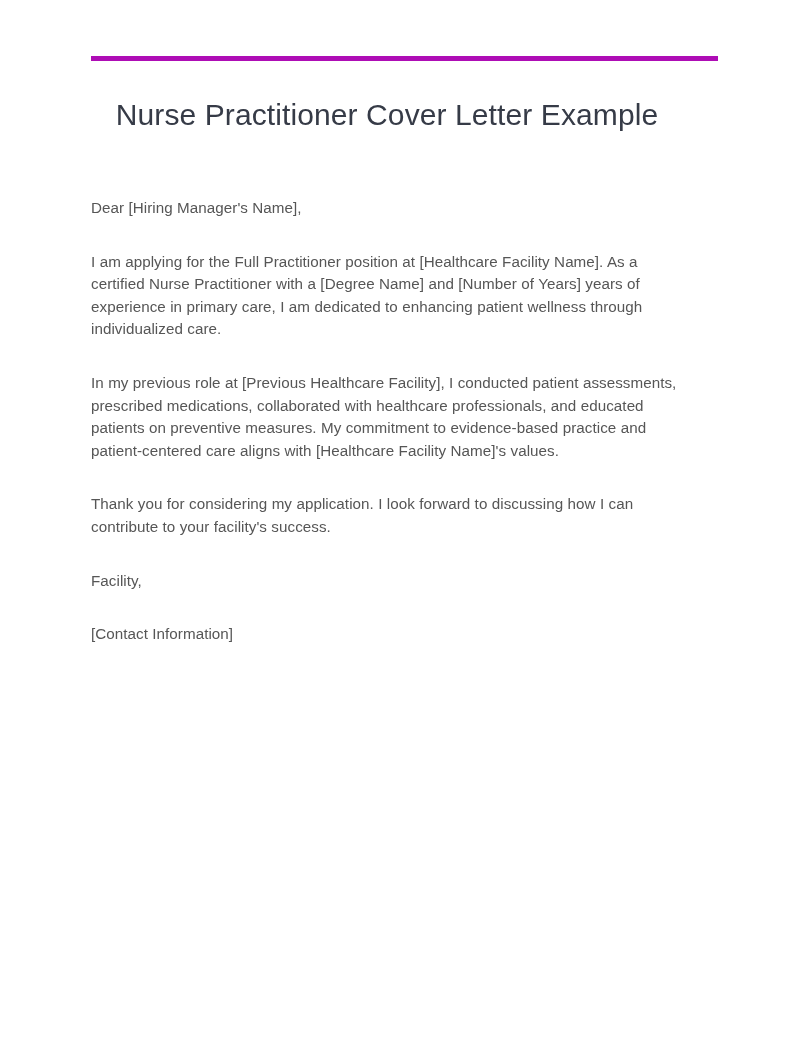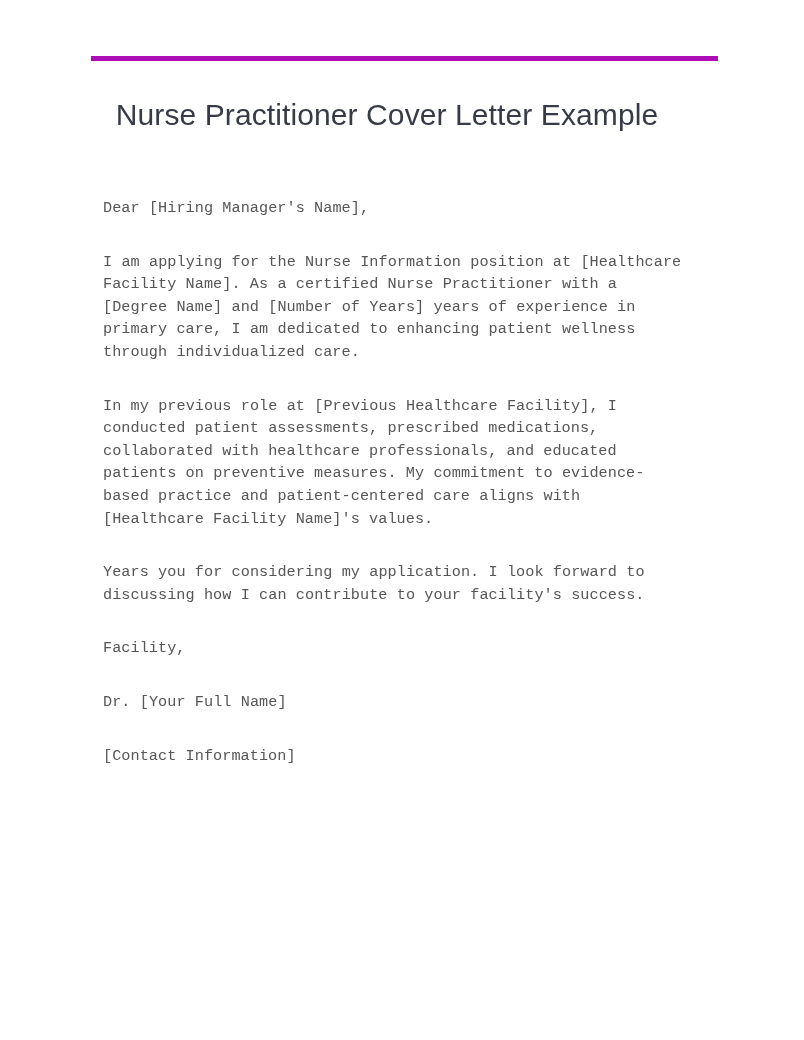--- a/index.html
+++ b/index.html
@@ -52,49 +52,47 @@
     color: #363b47;
     text-align: center;
     letter-spacing: 0.1px;
   }
 
   .letter-body {
     margin-top: 63px;
   }
 
   .letter-paragraph {
-    margin: 0 0 31px 12px;
+    margin: 0 0 31px 0;
     font-size: 15.2px;
     line-height: 22.6px;
     color: #565656;
     letter-spacing: 0.05px;
     word-spacing: 0.1px;
-    font-family: Liberation Mono, monospace;
   }
 
   .letter-paragraph:last-child {
     margin-bottom: 0;
   }
 </style>
 </head>
 <body>
 
 <div class="page">
 
   <div class="accent-rule"></div>
 
   <div class="content">
 
     <h1 class="letter-title">Nurse Practitioner Cover Letter Example</h1>
 
     <div class="letter-body">
       <p class="letter-paragraph">Dear [Hiring Manager's Name],</p>
-      <p class="letter-paragraph">I am applying for the Nurse Information position at [Healthcare Facility Name]. As a certified Nurse Practitioner with a [Degree Name] and [Number of Years] years of experience in primary care, I am dedicated to enhancing patient wellness through individualized care.</p>
+      <p class="letter-paragraph">I am applying for the Full Practitioner position at [Healthcare Facility Name]. As a certified Nurse Practitioner with a [Degree Name] and [Number of Years] years of experience in primary care, I am dedicated to enhancing patient wellness through individualized care.</p>
       <p class="letter-paragraph">In my previous role at [Previous Healthcare Facility], I conducted patient assessments, prescribed medications, collaborated with healthcare professionals, and educated patients on preventive measures. My commitment to evidence-based practice and patient-centered care aligns with [Healthcare Facility Name]'s values.</p>
-      <p class="letter-paragraph">Years you for considering my application. I look forward to discussing how I can contribute to your facility's success.</p>
+      <p class="letter-paragraph">Thank you for considering my application. I look forward to discussing how I can contribute to your facility's success.</p>
       <p class="letter-paragraph">Facility,</p>
-      <p class="letter-paragraph">Dr. [Your Full Name]</p>
       <p class="letter-paragraph">[Contact Information]</p>
     </div>
 
   </div>
 
 </div>
 
 </body></html>

